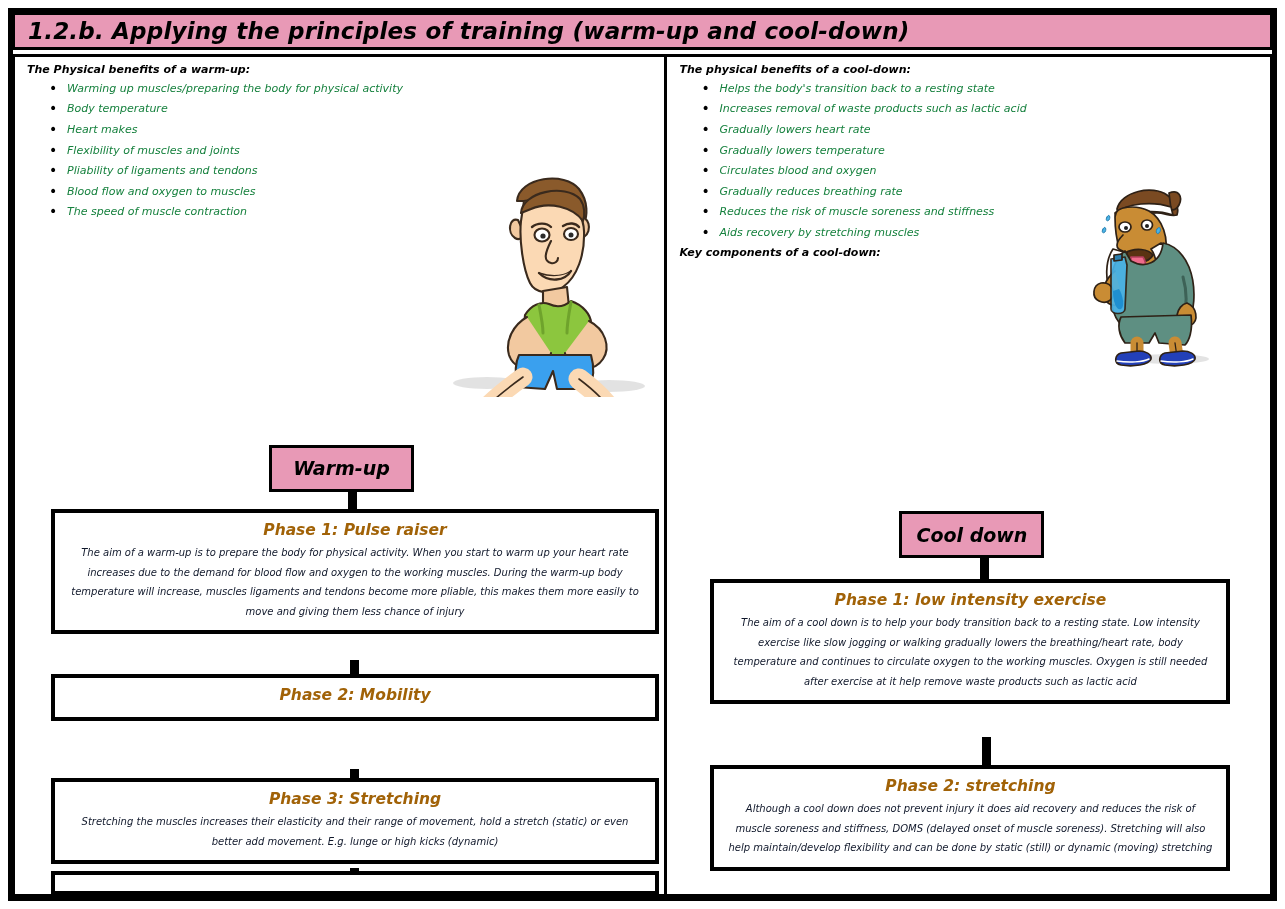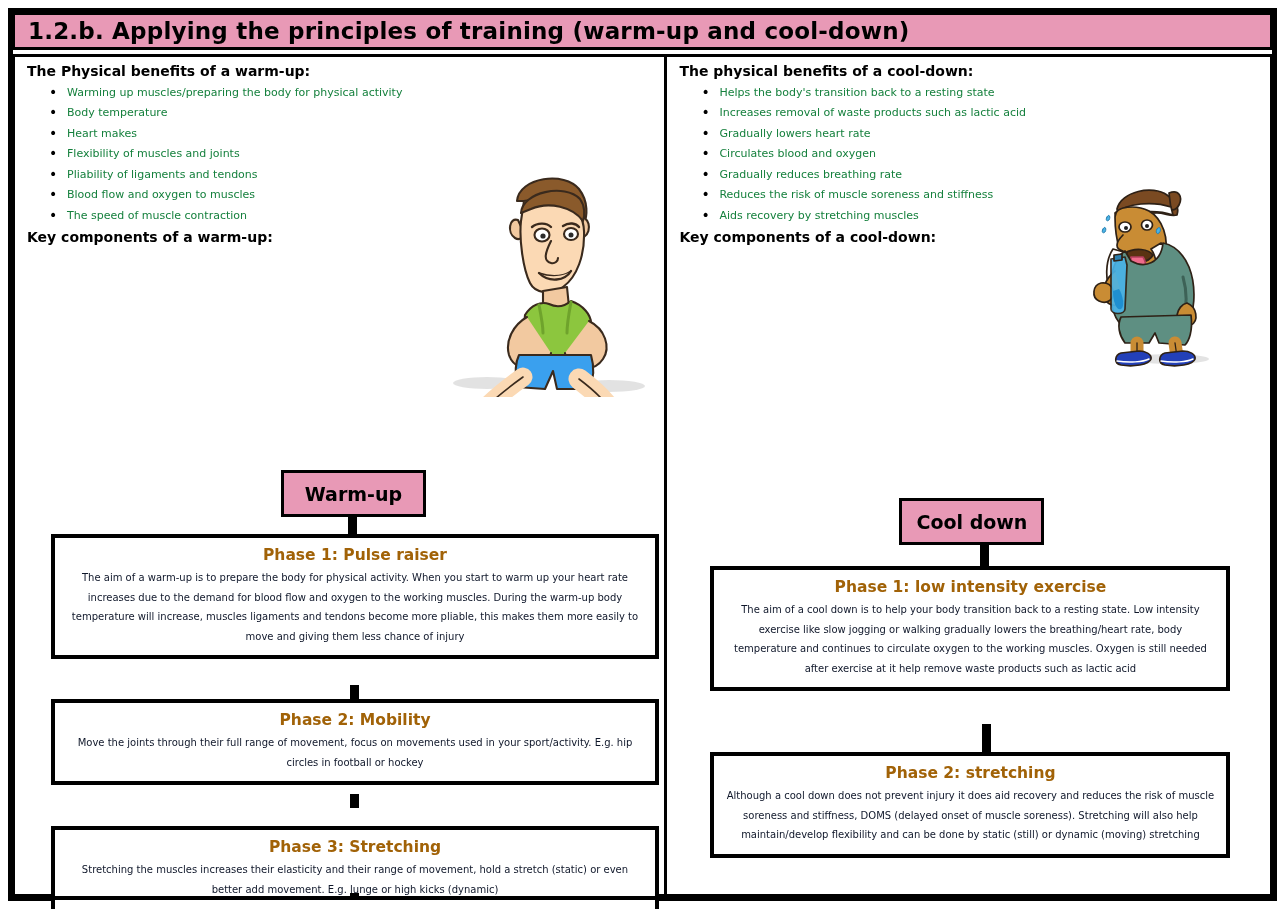--- a/index.html
+++ b/index.html
@@ -10,20 +10,21 @@
   body {
     font-family: "DejaVu Sans", sans-serif;
   }
   .page {
     position: relative;
     width: 1285px;
     height: 909px;
     box-sizing: border-box;
     background: #ffffff;
     overflow: hidden;
+    font-style: italic;
   }
   .outer-frame {
     position: absolute;
     left: 8px;
     top: 8px;
     width: 1269px;
     height: 893px;
     box-sizing: border-box;
     border: 5px solid #000000;
     background: #ffffff;
@@ -69,21 +70,21 @@
   }
   .col-left {
     width: 654px;
     border-right: 3px solid #000000;
   }
   .col-right {
     width: 604px;
   }
   .section-heading {
     font-family: "DejaVu Sans", sans-serif;
-    font-size: 14px;
+    font-size: 11px;
     font-weight: bold;
     color: #000000;
     margin: 2px 0 2px 4px;
     line-height: 1.25;
   }
   ul.benefits {
     list-style: none;
     margin: 0 0 0 0;
     padding: 0 0 0 26px;
   }
@@ -140,27 +141,27 @@
     line-height: 1.3;
   }
   .phase-body {
     font-family: "DejaVu Sans", sans-serif;
     font-size: 10px;
     color: #0f172a;
     line-height: 19.5px;
   }
 
   
-  .wu-pill   { position:absolute; left:258px; top:222px; width:145px; height:47px; }
+  .wu-pill   { position:absolute; left:246px; top:222px; width:145px; height:47px; }
   .wu-conn0  { left:325px; top:269px; width:9px; height:17px; }
   .p1        { position:absolute; left:28px; top:286px; width:608px; }
   .conn1     { left:327px; top:437px; width:9px; height:14px; }
   .p2        { position:absolute; left:28px; top:451px; width:608px; }
   .conn2     { left:327px; top:546px; width:9px; height:14px; }
-  .p3        { position:absolute; left:28px; top:578px; width:608px; }
+  .p3        { position:absolute; left:28px; top:555px; width:608px; }
   .conn3     { left:327px; top:645px; width:9px; height:14px; }
   .p4        { position:absolute; left:28px; top:648px; width:608px; }
 
   
   .cd-pill   { position:absolute; left:224px; top:250px; width:145px; height:47px; }
   .cd-conn0  { left:305px; top:297px; width:9px; height:21px; }
   .c1        { position:absolute; left:35px; top:318px; width:520px; }
   .cconn1    { left:307px; top:476px; width:9px; height:28px; }
   .c2        { position:absolute; left:35px; top:504px; width:520px; }
 
@@ -188,21 +189,20 @@
       <ul class="benefits">
         <li>Warming up muscles/preparing the body for physical activity</li>
         <li>Body temperature</li>
         <li>Heart makes</li>
         <li>Flexibility of muscles and joints</li>
         <li>Pliability of ligaments and tendons</li>
         <li>Blood flow and oxygen to muscles</li>
         <li>The speed of muscle contraction</li>
       </ul>
 
-      <div class="section-heading">Key components of a warm-up:</div>
 
       <svg class="clip" style="left:424px; top:108px;" width="215" height="232" viewBox="0 0 215 232">
         <g stroke="#3a2a1d" stroke-width="2.1" stroke-linejoin="round" stroke-linecap="round">
 
           <ellipse cx="48" cy="218" rx="34" ry="6" fill="#d8d8d8" stroke="none" opacity="0.75"></ellipse>
           <ellipse cx="170" cy="221" rx="36" ry="6" fill="#d8d8d8" stroke="none" opacity="0.75"></ellipse>
 
           <path d="M78 36 C80 12 126 6 140 24 C150 37 148 52 145 58 C140 40 118 31 96 36 Z" fill="#8a5a2b"></path>
 
           <path d="M79 55 C70 52 68 68 76 73 C81 76 85 72 85 68 Z" fill="#f2c9a0"></path>
@@ -261,21 +261,20 @@
         <div class="connector wu-conn0"></div>
 
         <div class="phase-box p1">
           <div class="phase-title">Phase 1: Pulse raiser</div>
           <div class="phase-body">The aim of a warm-up is to prepare the body for physical activity. When you start to warm up your heart rate increases due to the demand for blood flow and oxygen to the working muscles. During the warm-up body temperature will increase, muscles ligaments and tendons become more pliable, this makes them more easily to move and giving them less chance of injury</div>
         </div>
         <div class="connector conn1"></div>
 
         <div class="phase-box p2">
           <div class="phase-title">Phase 2: Mobility</div>
-          <div class="phase-body">Move the joints through their full range of movement, focus on movements used in your sport/activity. E.g. hip circles in football or hockey</div>
         </div>
         <div class="connector conn2"></div>
 
         <div class="phase-box p3">
           <div class="phase-title">Phase 3: Stretching</div>
           <div class="phase-body">Stretching the muscles increases their elasticity and their range of movement, hold a stretch (static) or even better add movement. E.g. lunge or high kicks (dynamic)</div>
         </div>
         <div class="connector conn3"></div>
 
         <div class="phase-box p4">
@@ -287,20 +286,21 @@
     </div>
 
     <div class="col col-right">
 
       <div class="section-heading">The physical benefits of a cool-down:</div>
 
       <ul class="benefits">
         <li>Helps the body's transition back to a resting state</li>
         <li>Increases removal of waste products such as lactic acid</li>
         <li>Gradually lowers heart rate</li>
+        <li>Gradually lowers temperature</li>
         <li>Circulates blood and oxygen</li>
         <li>Gradually reduces breathing rate</li>
         <li>Reduces the risk of muscle soreness and stiffness</li>
         <li>Aids recovery by stretching muscles</li>
       </ul>
 
       <div class="section-heading">Key components of a cool-down:</div>
 
       <svg class="clip" style="left:420px; top:126px;" width="158" height="186" viewBox="0 0 158 186">
         <g stroke="#2e2116" stroke-width="1.7" stroke-linejoin="round" stroke-linecap="round">

